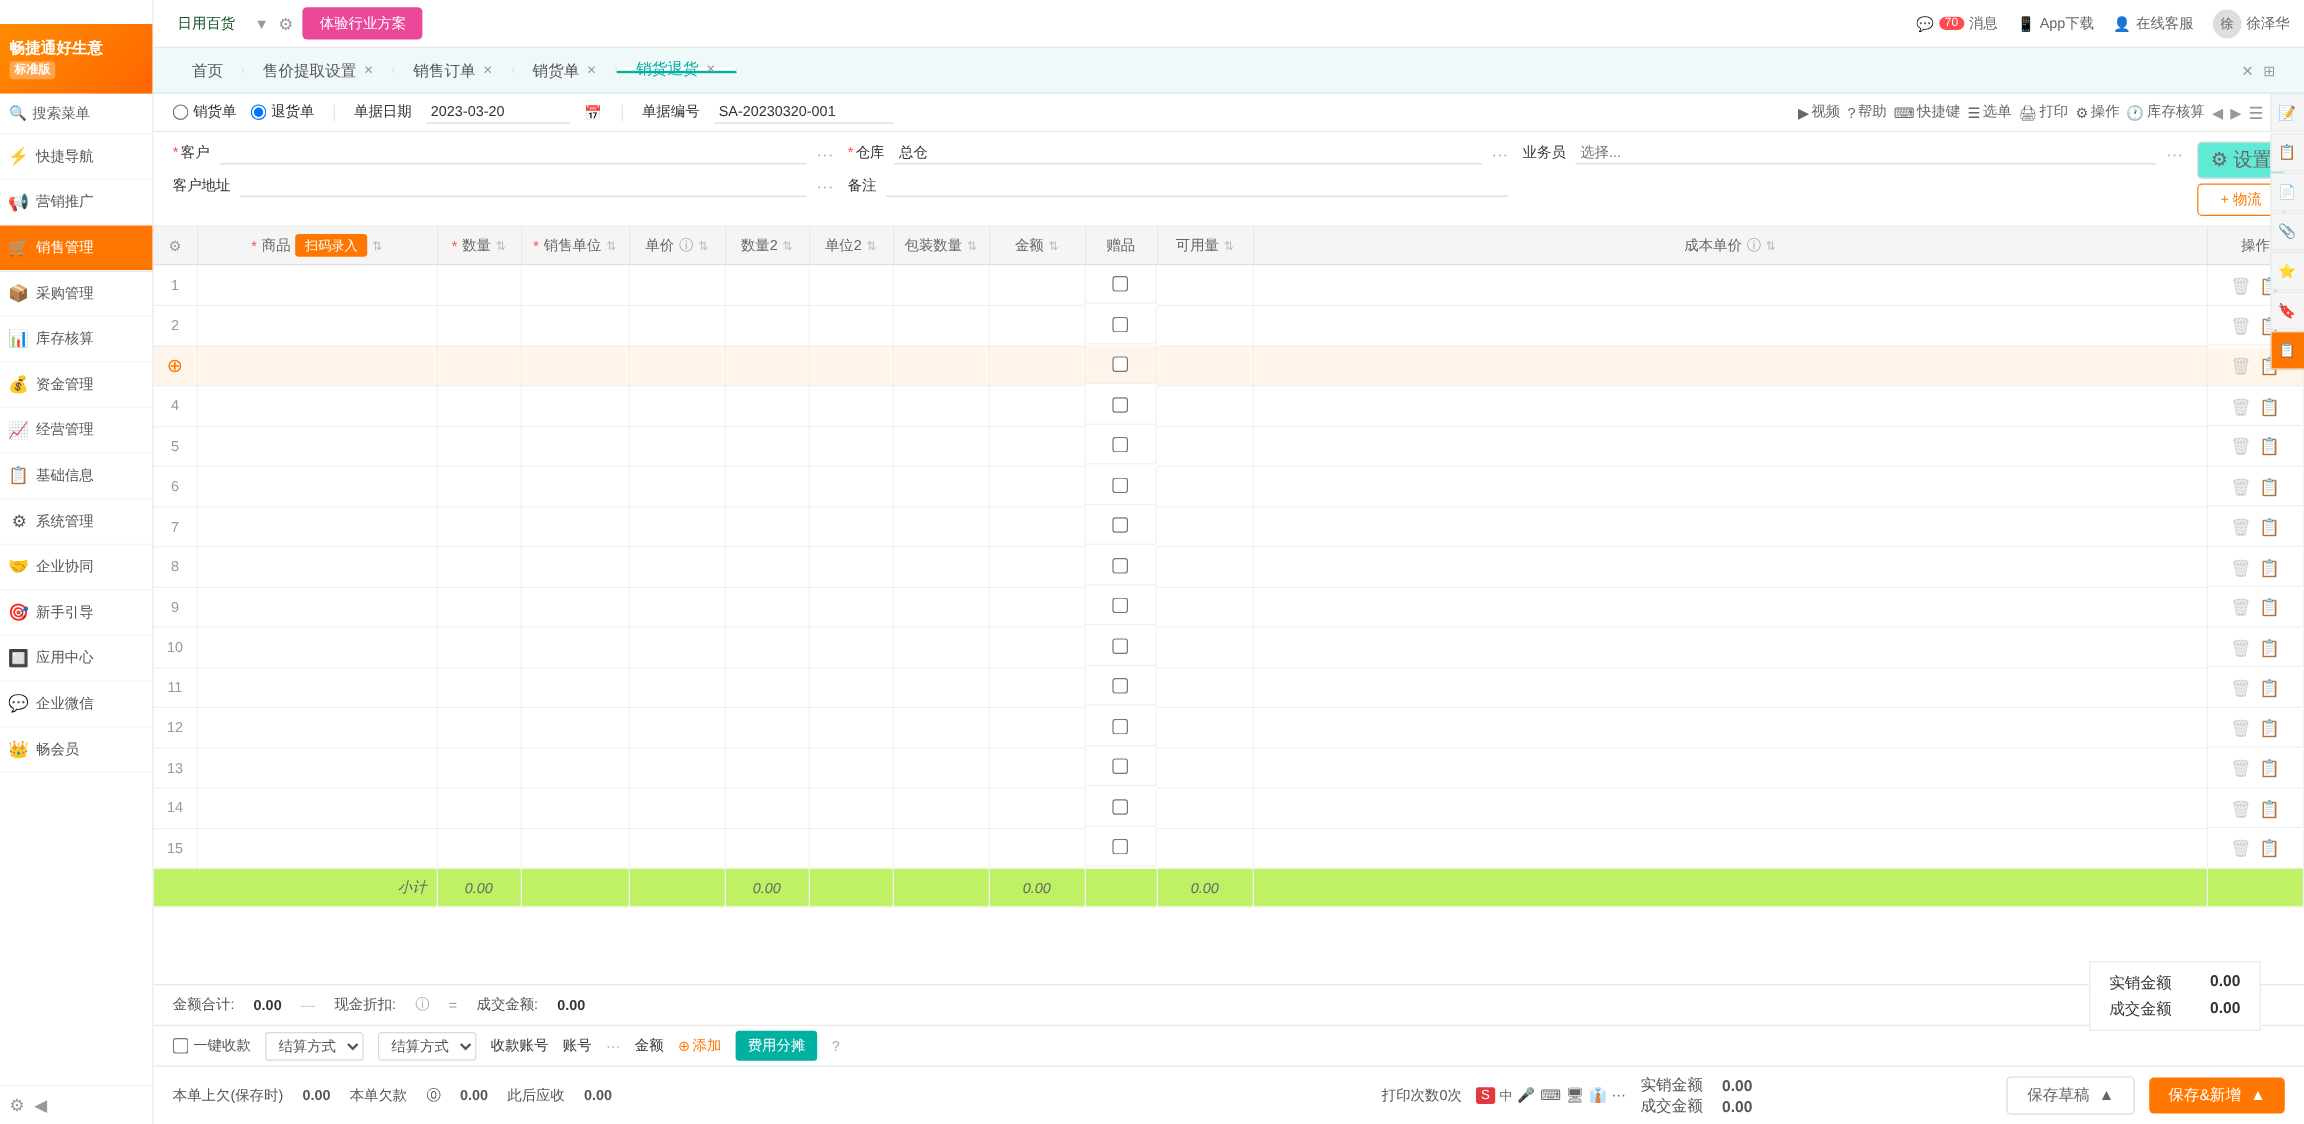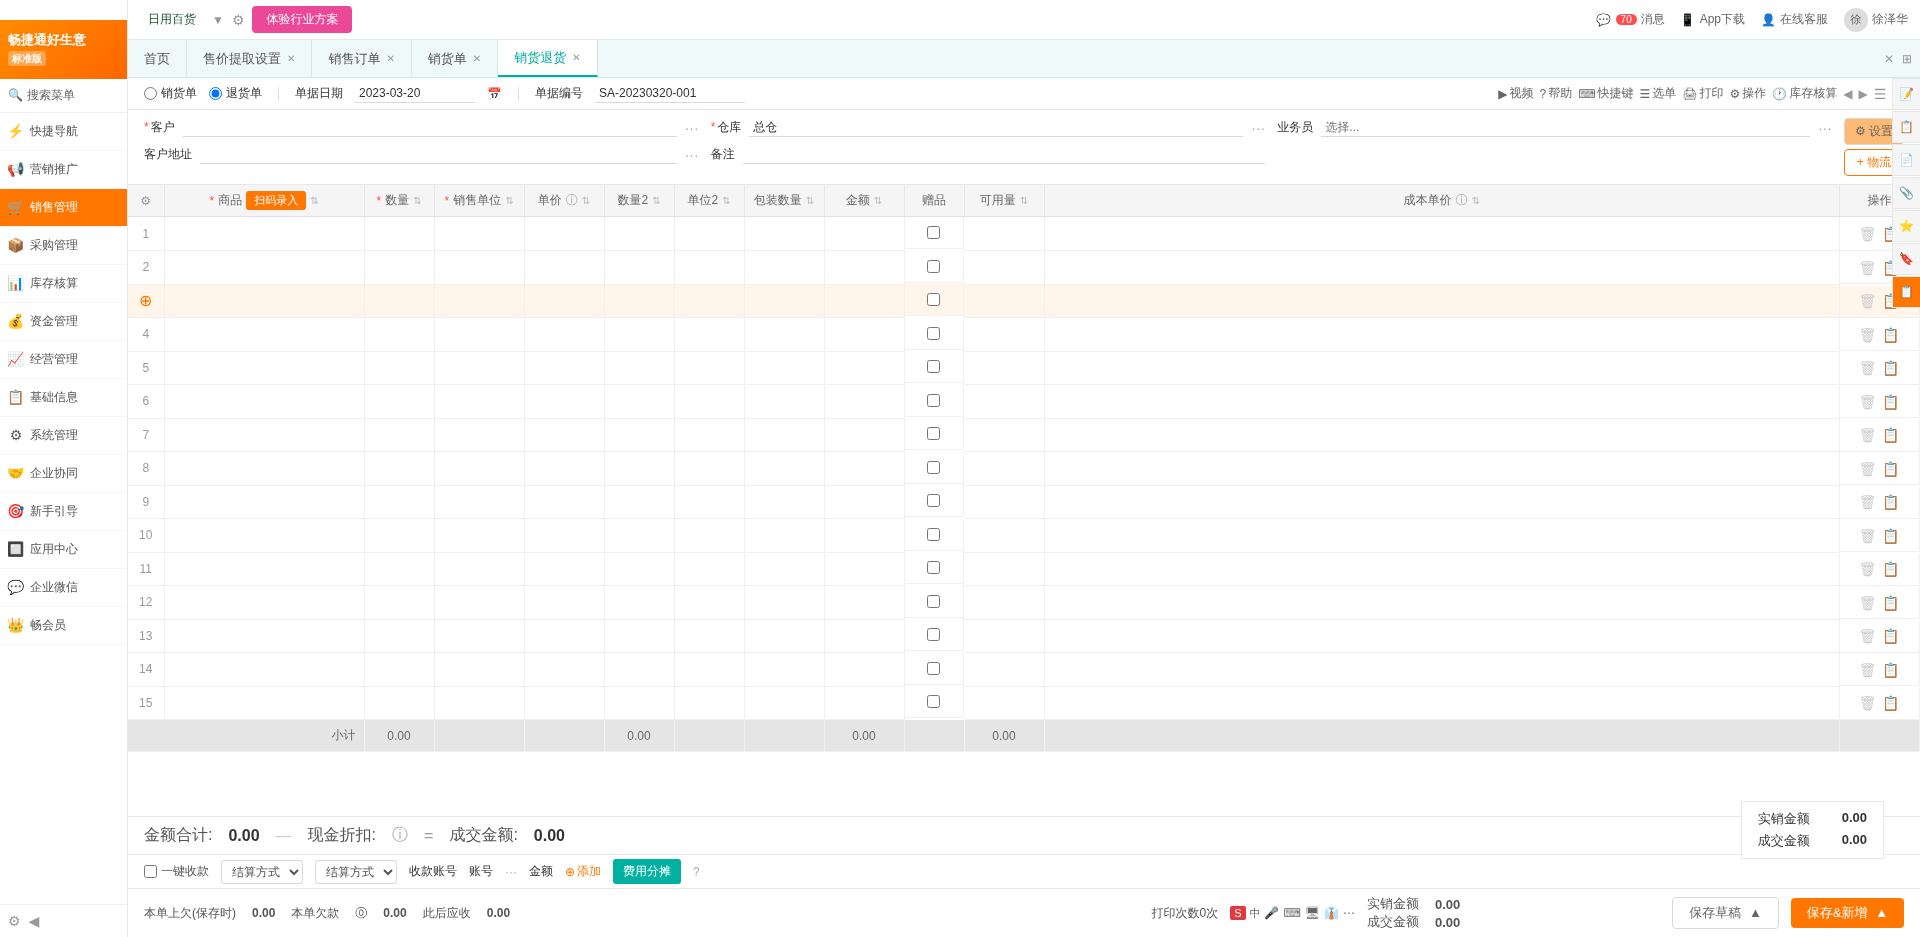--- a/index.html
+++ b/index.html
@@ -24,56 +24,56 @@
     
     .top-bar { height: 40px; background: #fff; border-bottom: 1px solid #e8e8e8; display: flex; align-items: center; padding: 0 12px; gap: 8px; }
     .top-bar-title { color: #14532d; font-size: 12px; padding: 4px 8px; }
     .top-bar-btn { background: #ec4899; color: white; border: none; border-radius: 4px; padding: 5px 14px; font-size: 12px; cursor: pointer; }
     .top-bar-right { margin-left: auto; display: flex; align-items: center; gap: 16px; color: #666; font-size: 12px; }
     .top-bar-right-item { display: flex; align-items: center; gap: 4px; cursor: pointer; }
     .notification-badge { background: #ff4d4f; color: white; border-radius: 10px; padding: 0 5px; font-size: 10px; }
     .user-avatar { width: 24px; height: 24px; background: #ddd; border-radius: 50%; display: flex; align-items: center; justify-content: center; font-size: 11px; }
     
     
-    .tab-bar { height: 38px; background: #f0f9f9; border-bottom: 1px solid #d0e8e8; display: flex; align-items: stretch; padding: 0; }
+    .tab-bar { height: 38px; background: #f0f9f9; border-bottom: 1px solid #d0e8e8; display: flex; align-items: stretch; padding: 16px; }
     .tab-item { padding: 0 16px; display: flex; align-items: center; gap: 6px; cursor: pointer; color: #555; font-size: 13px; border-right: 1px solid #d0e8e8; white-space: nowrap; }
     .tab-item.active { background: white; color: #00b0a0; border-bottom: 2px solid #00b0a0; }
     .tab-item .tab-close { color: #999; font-size: 10px; cursor: pointer; }
     .tab-bar-actions { margin-left: auto; display: flex; align-items: center; padding: 0 8px; gap: 8px; color: #999; }
     .form-label { color: #333; font-size: 12px; white-space: nowrap; }
     .form-label.required::before { content: '*'; color: #ff4d4f; margin-right: 2px; }
     .form-input { border: none; border-bottom: 1px solid #d9d9d9; padding: 2px 4px; font-size: 12px; color: #333; background: transparent; min-width: 120px; outline: none; }
     .form-dots { color: #aaa; font-size: 14px; cursor: pointer; }
     .form-radio-group { display: flex; gap: 12px; align-items: center; }
     .form-radio { display: flex; align-items: center; gap: 4px; cursor: pointer; }
     .form-toolbar-btn { background: transparent; border: none; font-size: 12px; color: #666; cursor: pointer; display: flex; align-items: center; gap: 2px; }
-    .btn-setting { background: #fdba74; border: 1px solid #d9d9d9; color: #666; padding: 4px 10px; border-radius: 4px; cursor: pointer; font-size: 12px; text-align: right; }
+    .btn-setting { background: #5eead4; border: 1px solid #d9d9d9; color: #666; padding: 4px 10px; border-radius: 4px; cursor: pointer; font-size: 16px; text-align: right; }
     .btn-logistics { background: white; border: 1px solid #ff7700; color: #ff7700; padding: 4px 10px; border-radius: 4px; cursor: pointer; font-size: 12px; }
     
     
     .table-container { flex: 1; overflow: auto; background: white; }
     .data-table { width: 100%; border-collapse: collapse; }
     .data-table th { background: #f5f5f5; padding: 6px 8px; text-align: center; font-weight: normal; font-size: 12px; color: #666; border-bottom: 1px solid #e0e0e0; border-right: 1px solid #e8e8e8; white-space: nowrap; position: relative; }
     .data-table td { padding: 4px 6px; text-align: center; font-size: 12px; border-bottom: 1px solid #f0f0f0; border-right: 1px solid #f0f0f0; height: 32px; }
     .data-table tr.active-row td { background: #fff5eb; }
     .data-table .row-num { color: #999; width: 36px; }
     .col-sort { cursor: pointer; color: #bbb; font-size: 10px; }
     .th-inner { display: flex; align-items: center; justify-content: center; gap: 4px; }
     .scan-btn { background: #ff7700; color: white; border: none; border-radius: 3px; padding: 2px 8px; font-size: 11px; cursor: pointer; }
     .gear-icon { color: #999; cursor: pointer; }
     .checkbox-cell { display: flex; align-items: center; justify-content: center; }
     .action-cell { display: flex; align-items: center; justify-content: center; gap: 6px; }
     .action-icon { color: #ccc; cursor: pointer; font-size: 14px; }
     
     
-    .subtotal-row td { background: #e5e5e5; font-weight: normal; color: #666; }
+    .subtotal-row td { background: #bef264; font-weight: normal; color: #666; font-style: italic; }
     
     
     .bottom-summary { background: white; border-top: 1px solid #e8e8e8; padding: 8px 16px; }
-    .summary-row { display: flex; align-items: center; gap: 16px; font-size: 16px; color: #555; }
+    .summary-row { display: flex; align-items: center; gap: 16px; font-size: 12px; color: #555; }
     .summary-divider { color: #ccc; }
     .summary-equal { color: #999; }
     .summary-value { color: #333; font-weight: bold; }
     
     
     .bottom-controls { background: white; border-top: 1px solid #e8e8e8; padding: 4px 16px; display: flex; align-items: center; gap: 12px; }
     .checkbox-label { display: flex; align-items: center; gap: 4px; font-size: 12px; color: #555; cursor: pointer; }
     .select-input { border: 1px solid #d9d9d9; border-radius: 3px; padding: 3px 6px; font-size: 12px; color: #555; background: white; cursor: pointer; }
     .dots-btn { color: #aaa; cursor: pointer; }
     .add-btn { background: transparent; border: none; color: #ff7700; cursor: pointer; font-size: 12px; display: flex; align-items: center; gap: 2px; }

